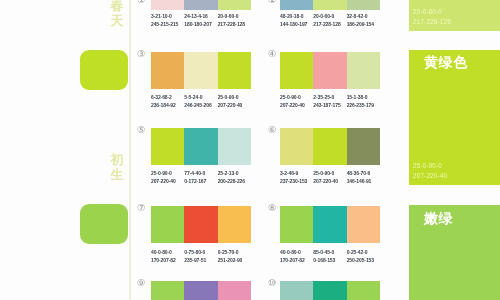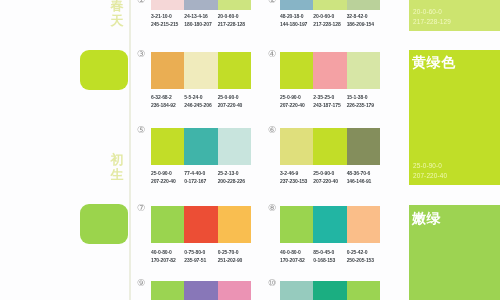--- a/index.html
+++ b/index.html
@@ -36,21 +36,21 @@
   .lbls{position:absolute;width:100px;height:20px;font-size:5px;color:#3f4449;
       line-height:7.8px;letter-spacing:-0.1px;font-weight:600;}
   .lbls.g1{left:151px;}
   .lbls.g2{left:280px;}
   .lblcol{position:absolute;top:0;width:33.3px;}
   .lblcol .c{display:block;white-space:nowrap;}
   .lblcol .r{display:block;white-space:nowrap;}
 
   
   .side{position:absolute;left:409px;width:91px;}
-  .side .ttl{position:absolute;left:3px;font-size:14px;line-height:15px;
+  .side .ttl{position:absolute;left:15px;font-size:14px;line-height:15px;
       color:#ffffff;font-weight:700;letter-spacing:0.6px;white-space:nowrap;}
   .side .meta{position:absolute;left:4px;font-size:6.4px;line-height:10px;
       color:rgba(252,255,214,0.78);letter-spacing:0.15px;white-space:nowrap;}
 </style>
 </head>
 <body>
 
 <div class="page">
   <div class="vrule"></div>
   <div id="layer-chips">

